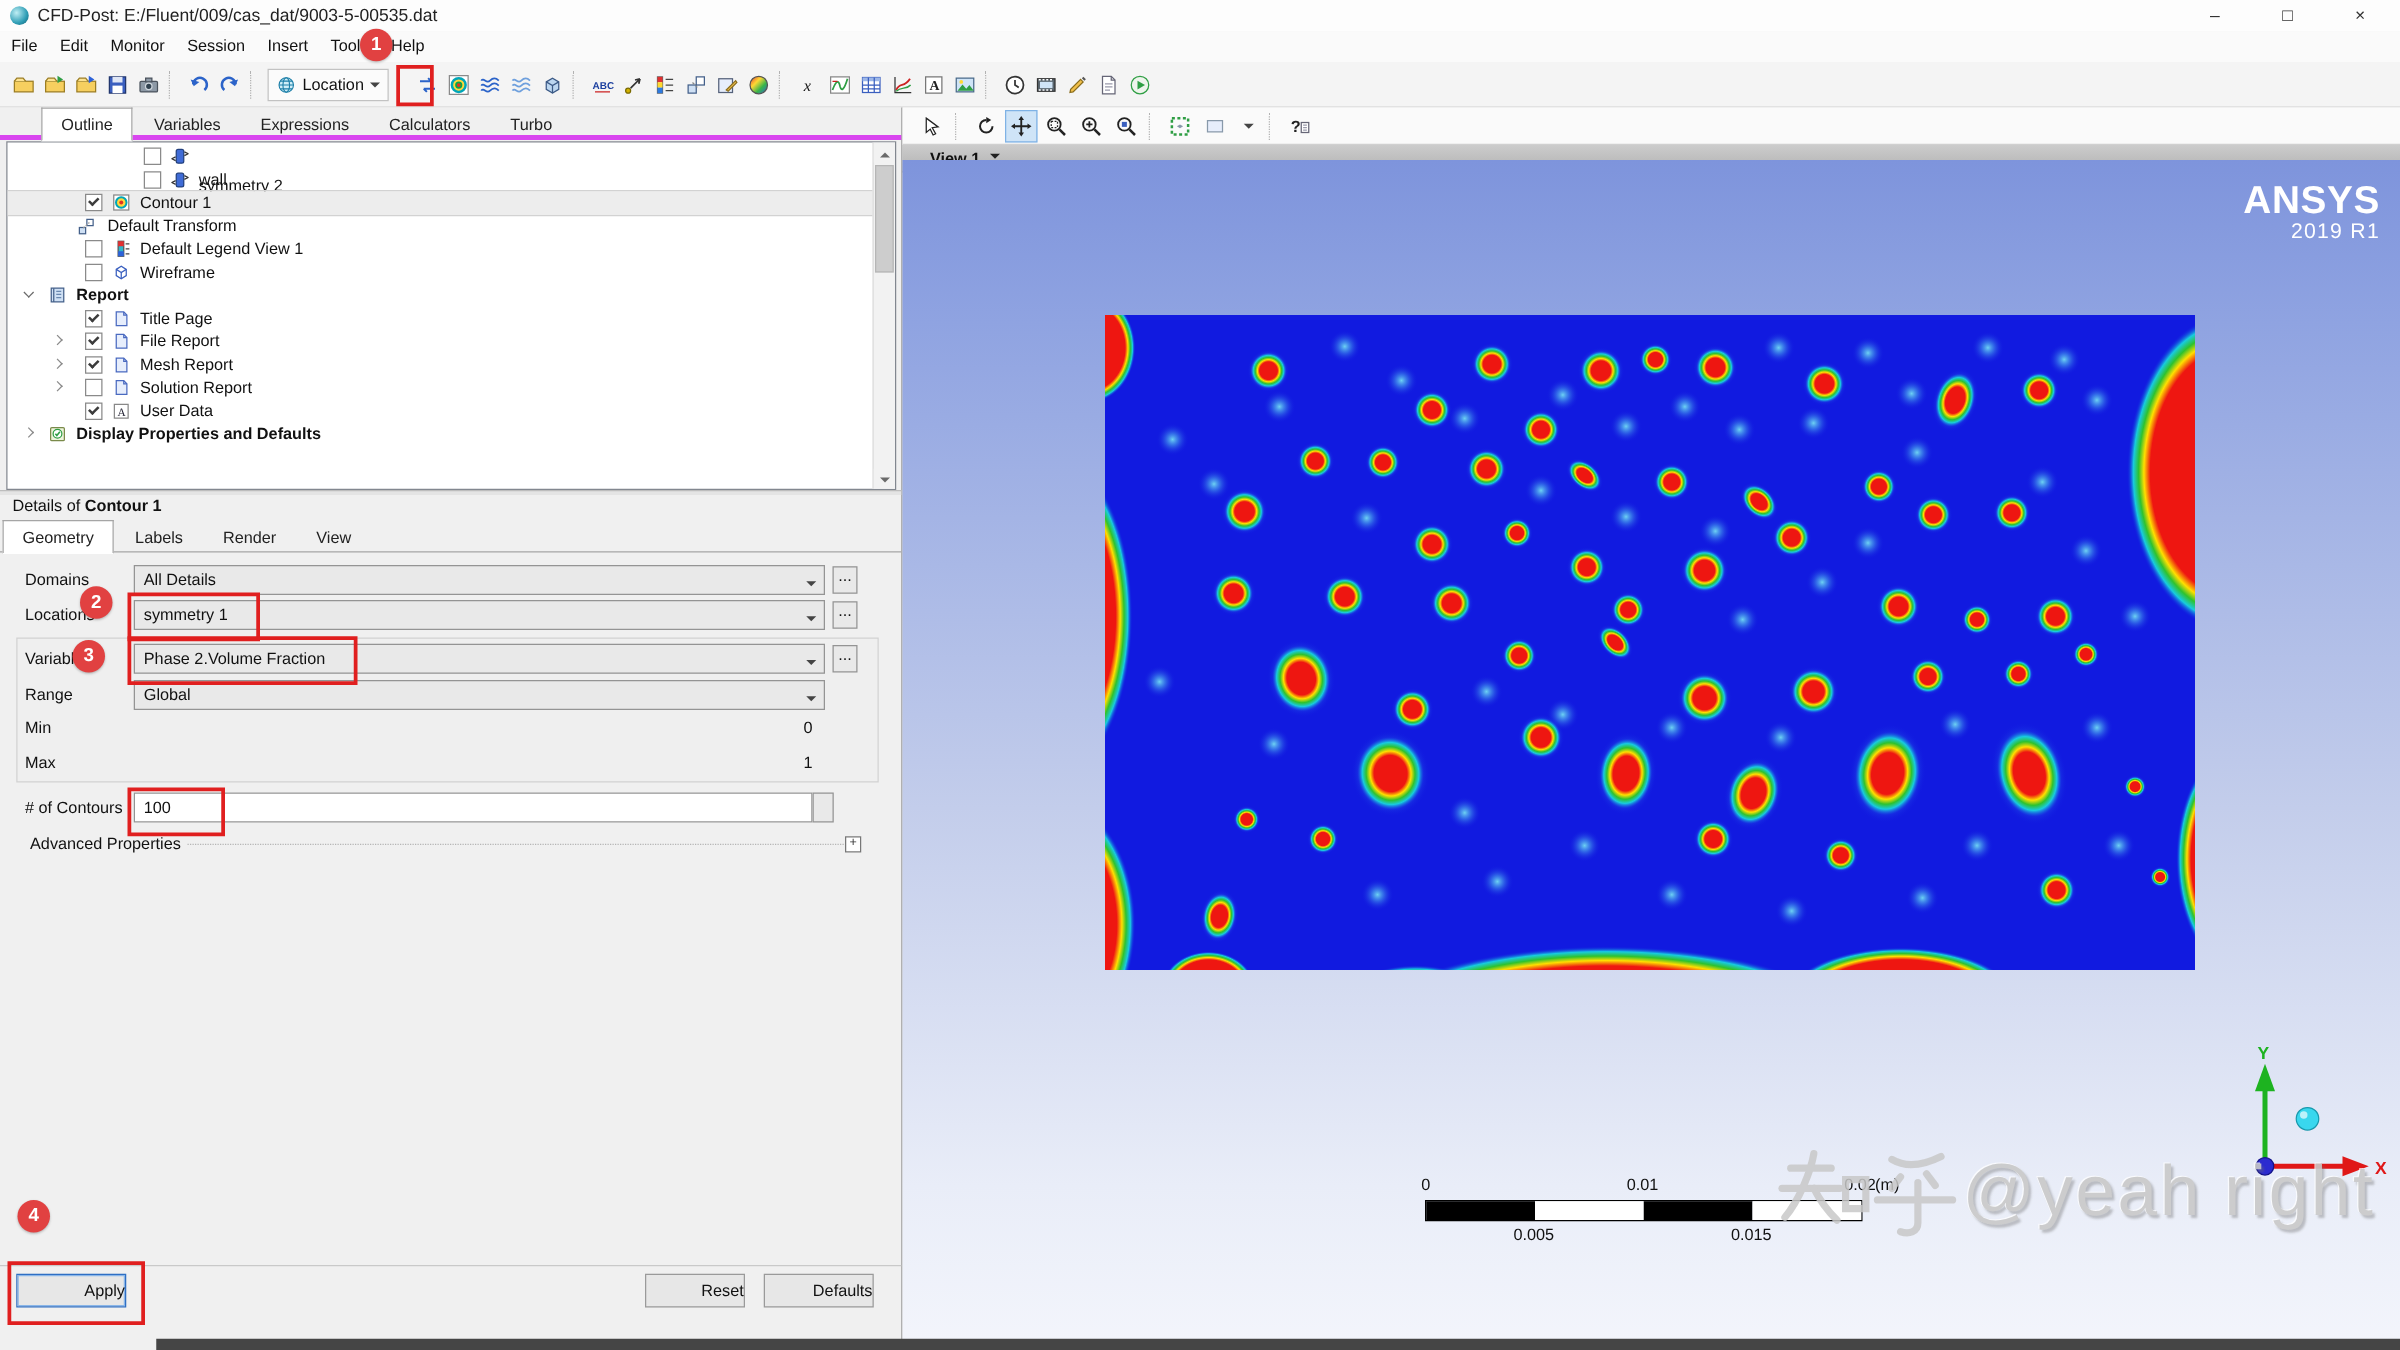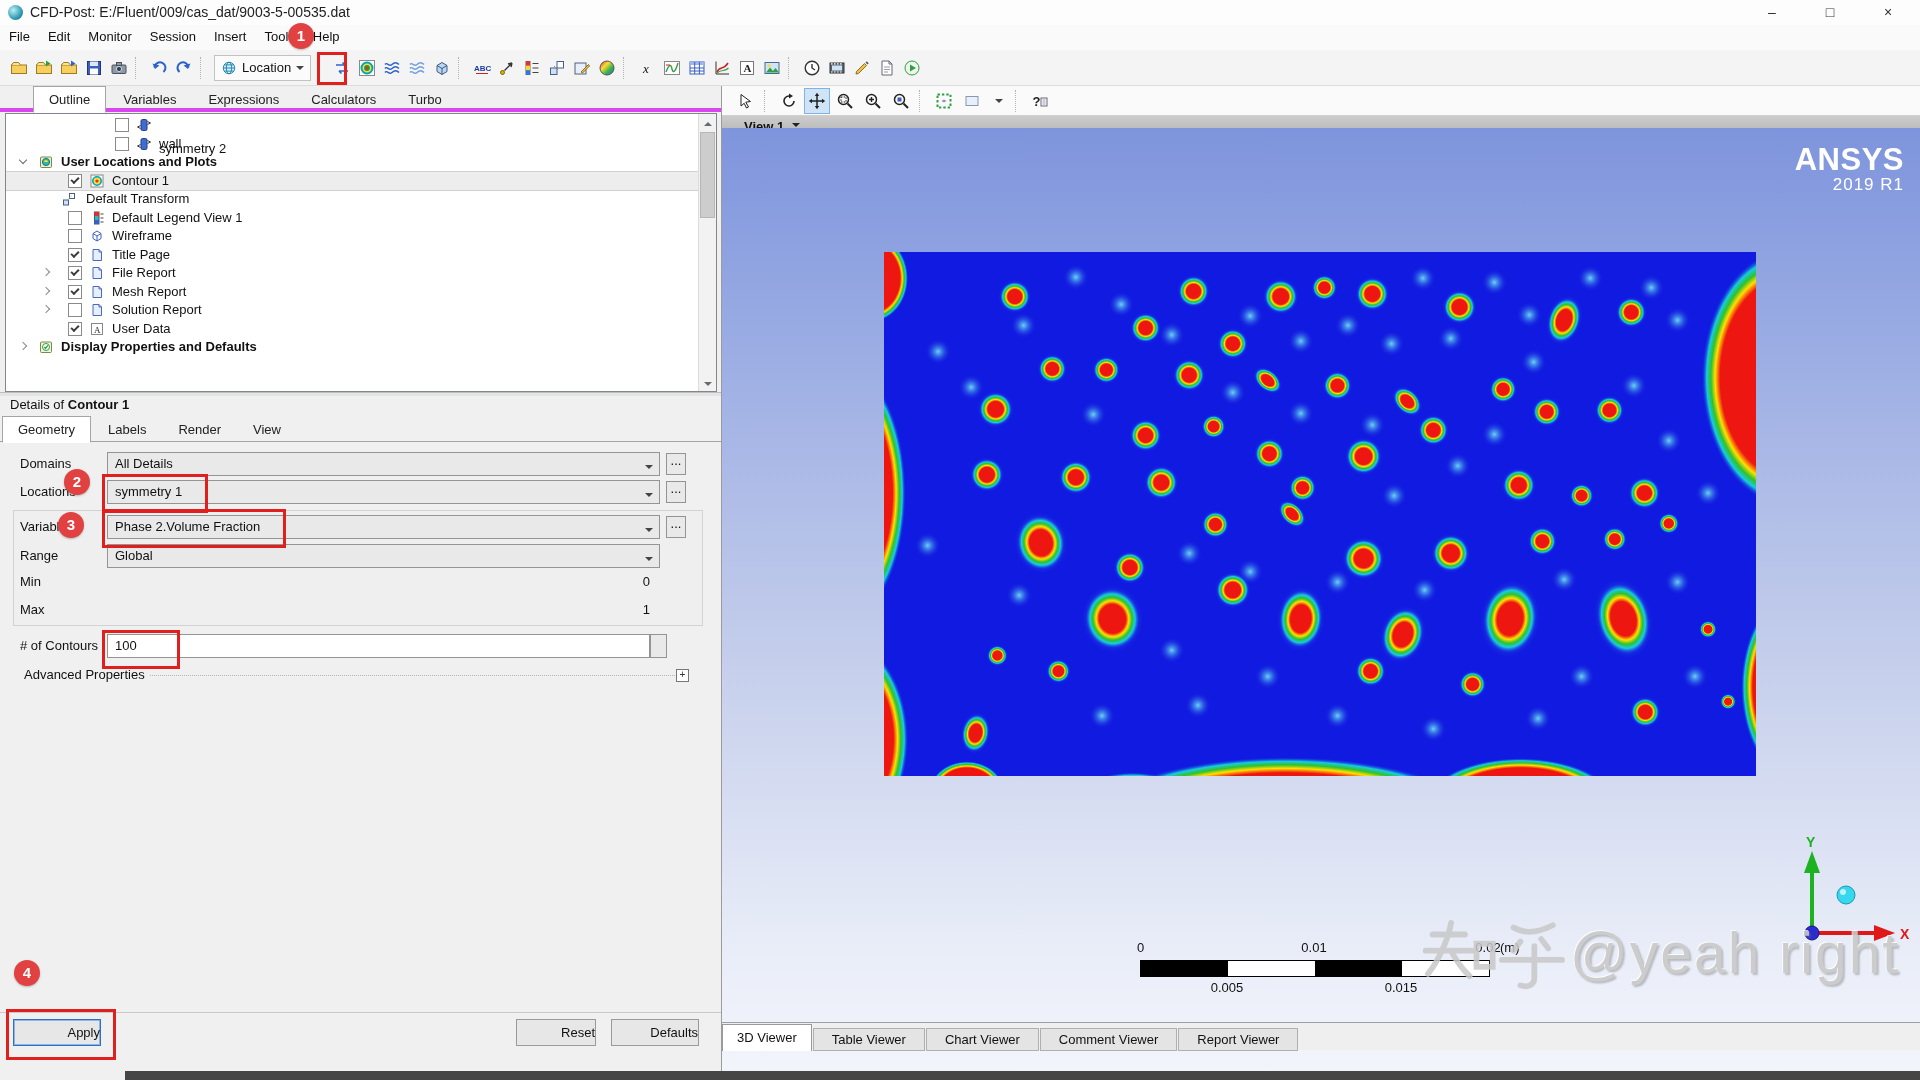--- a/index.html
+++ b/index.html
@@ -345,29 +345,20 @@
           <span class="lb" style="left: 153px; margin-top: 24px;">symmetry 2</span>
         </div>
         <div class="trow">
           <span class="cb" style="left: 109px;"></span>
           <span class="ticon" style="left: 131px;"><svg width="14" height="14" viewBox="0 0 14 14">
               <rect x="4" y="1.5" width="6" height="11" rx="1.5" fill="#3f6bd6" stroke="#22407e"></rect>
               <path d="M10.5,3.5 l3,1.5 -3,1.5 M3.5,10.5 l-3,-1.5 3,-1.5" stroke="#333" fill="none"></path>
             </svg></span>
           <span class="lb" style="left: 153px;">wall</span>
         </div>
-        <div class="trow bold">
-          <span class="exp open" style="left: 13px;"></span>
-          <span class="ticon" style="left: 33px;"><svg width="14" height="14" viewBox="0 0 14 14">
-              <rect x="1.5" y="2" width="11" height="10.5" rx="1" fill="#e8f0d0" stroke="#7a8a4a"></rect>
-              <circle cx="7" cy="7" r="3.6" fill="#2fb6b0" stroke="#1a7a77"></circle>
-              <path d="M5,7 a2,2 0 0 1 4,0 z" fill="#ffd934"></path>
-            </svg></span>
-          <span class="lb" style="left: 55px;">User Locations and Plots</span>
-        </div>
         <div class="trow sel">
           <span class="cb ck" style="left: 62px;"></span>
           <span class="ticon" style="left: 84px;"><svg width="14" height="14" viewBox="0 0 14 14">
               <rect x="1" y="1" width="12" height="12" fill="#fff" stroke="#888"></rect>
               <circle cx="7" cy="7" r="4.2" fill="#ffd83d" stroke="#00a6b8" stroke-width="1.6"></circle>
               <circle cx="7" cy="7" r="1.6" fill="#e23322"></circle>
             </svg></span>
           <span class="lb" style="left: 106px;">Contour 1</span>
         </div>
         <div class="trow">
@@ -388,20 +379,29 @@
             </svg></span>
           <span class="lb" style="left: 106px;">Default Legend View 1</span>
         </div>
         <div class="trow">
           <span class="cb" style="left: 62px;"></span>
           <span class="ticon" style="left: 84px;"><svg width="14" height="14" viewBox="0 0 14 14">
               <path d="M3,4.5 l4,-2.5 4,2.5 v5 l-4,2.5 -4,-2.5 z" fill="none" stroke="#3a5fbf"></path>
               <path d="M3,4.5 l4,2.5 4,-2.5 M7,7 v5" fill="none" stroke="#3a5fbf"></path>
             </svg></span>
           <span class="lb" style="left: 106px;">Wireframe</span>
+        </div>
+        <div class="trow bold">
+          <span class="exp open" style="left: 13px;"></span>
+          <span class="ticon" style="left: 33px;"><svg width="14" height="14" viewBox="0 0 14 14">
+              <rect x="2" y="1.5" width="10" height="11" fill="#cfe0f4" stroke="#44608a"></rect>
+              <path d="M4,1.5 v11" stroke="#44608a"></path>
+              <path d="M6,4 h4 M6,6.5 h4 M6,9 h4" stroke="#6a88b0"></path>
+            </svg></span>
+          <span class="lb" style="left: 55px;">Report</span>
         </div>
         <div class="trow">
           <span class="cb ck" style="left: 62px;"></span>
           <span class="ticon" style="left: 84px;"><svg width="14" height="14" viewBox="0 0 14 14">
               <path d="M3,1.5 h6 l2.5,2.5 v8.5 h-8.5 z" fill="#e7eefc" stroke="#4a6ac0"></path>
               <path d="M9,1.5 v2.5 h2.5" fill="none" stroke="#4a6ac0"></path>
             </svg></span>
           <span class="lb" style="left: 106px;">Title Page</span>
         </div>
         <div class="trow">
@@ -754,21 +754,20 @@
             <path d="M80,10 C90,16 102,14 114,8"></path>
             <path d="M86,22 L80,30"></path>
               <path d="M104,20 L110,28"></path>
             <path d="M70,38 H122"></path>
             <path d="M98,26 V54 C98,60 92,62 86,60"></path>
           </g>
         </svg>
         <span id="wmtext">@yeah right</span>
       </div>
     </div>
-    <div id="vtabs"><span class="vtab active">3D Viewer</span><span class="vtab idle">Table Viewer</span><span class="vtab idle">Chart Viewer</span><span class="vtab idle">Comment Viewer</span><span class="vtab idle">Report Viewer</span></div>
   </div>
 
   <div id="bottomstrip"></div>
 <div class="rbox" style="left: 317px; top: 52px; width: 24px; height: 27px;"></div>
     <div class="rbox" style="left: 102px; top: 474px; width: 100px; height: 33px;"></div>
     <div class="rbox" style="left: 102px; top: 509px; width: 178px; height: 33px;"></div>
     <div class="rbox" style="left: 102px; top: 630px; width: 72px; height: 33px;"></div>
     <div class="rbox" style="left: 6px; top: 1009px; width: 104px; height: 45px;"></div>
     <div class="badge" style="left: 288px; top: 23px;">1</div>
     <div class="badge" style="left: 64px; top: 469px;">2</div>

